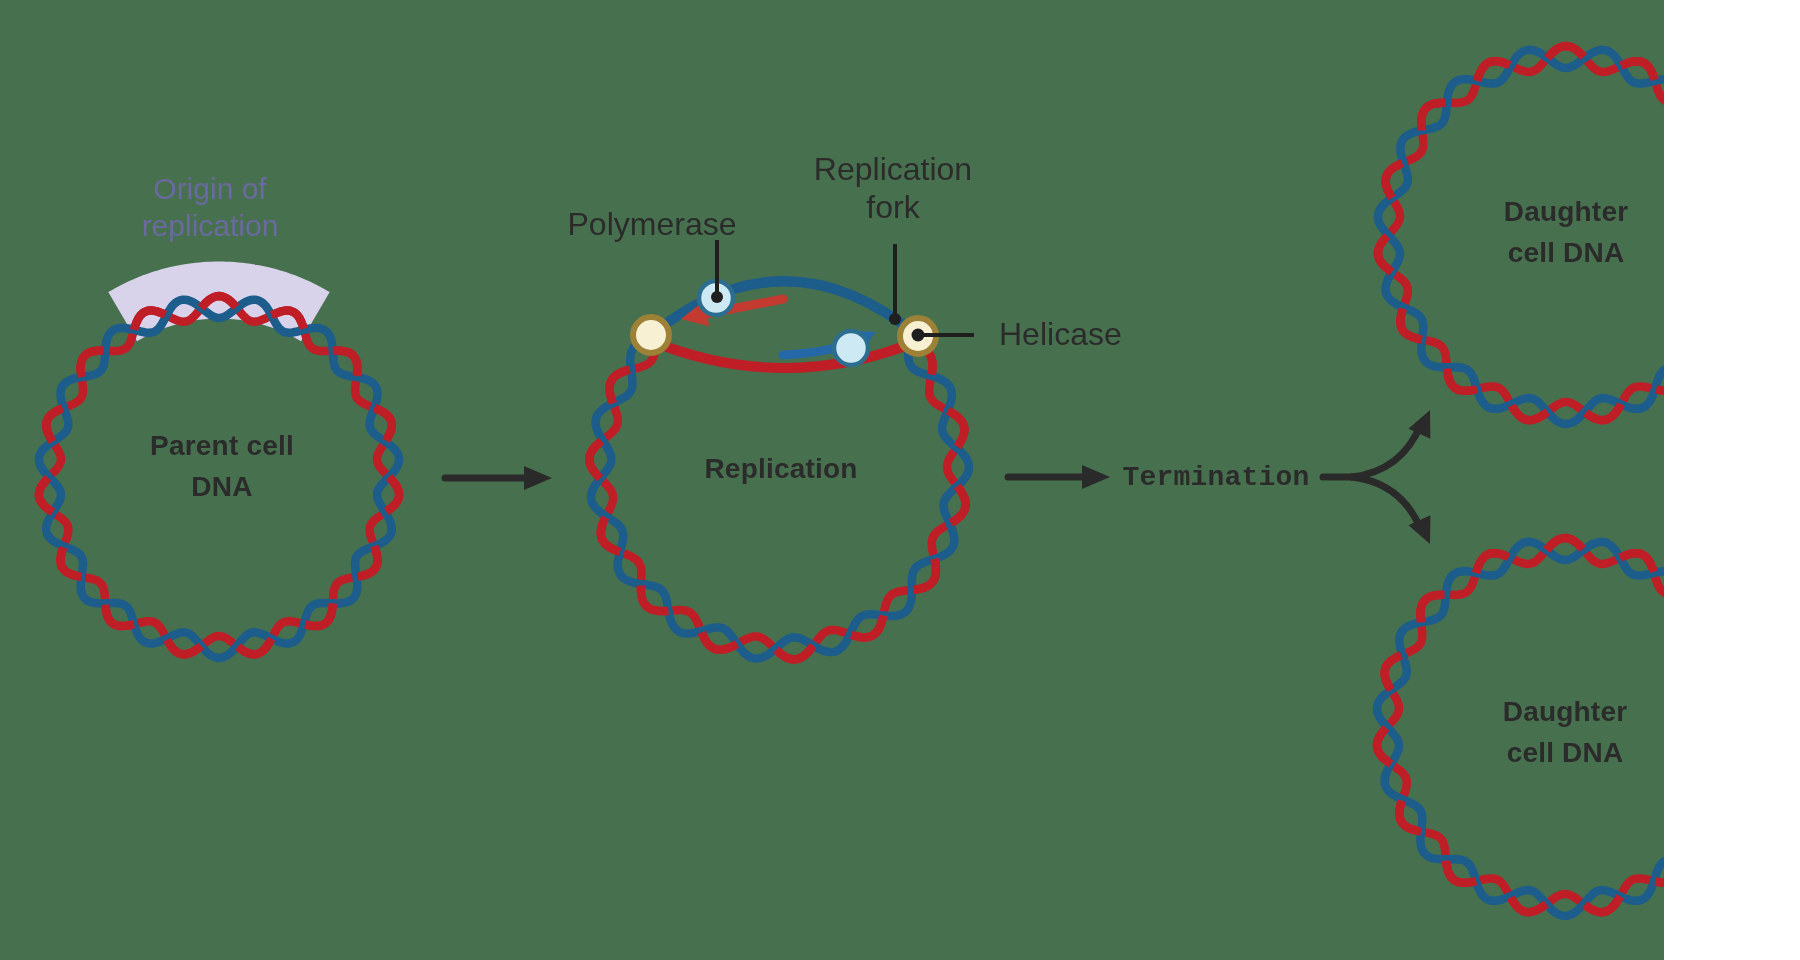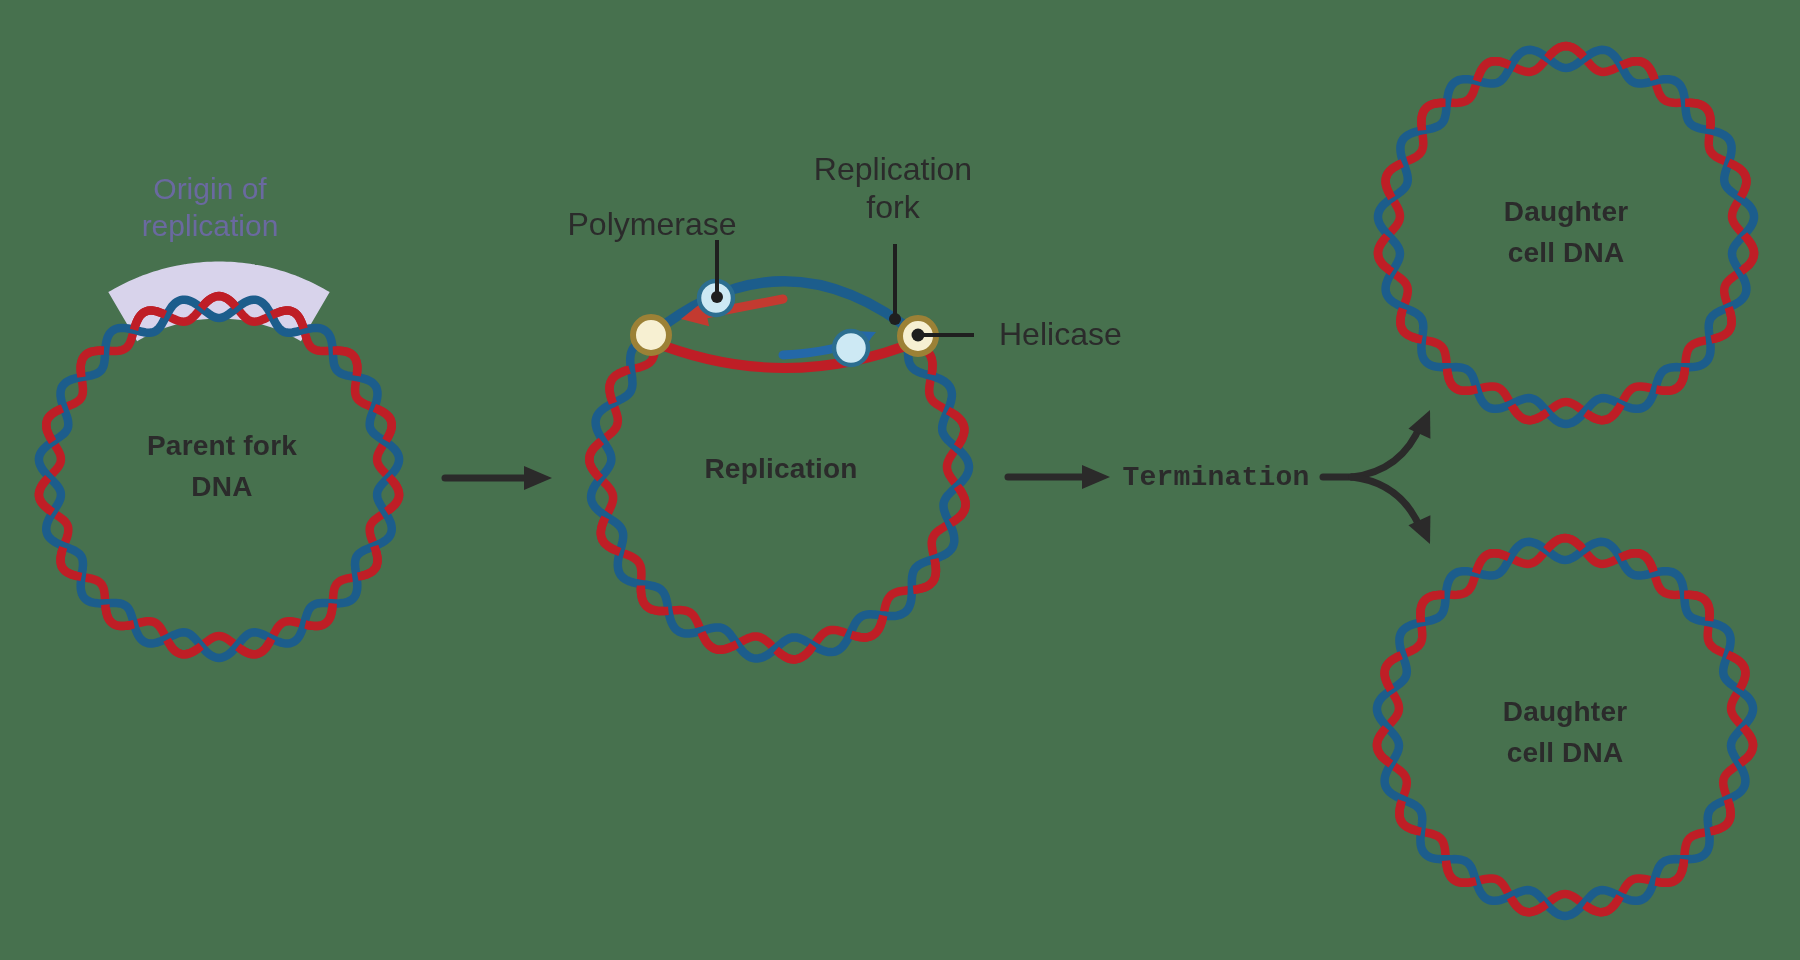--- a/index.html
+++ b/index.html
@@ -1,18 +1,18 @@
 <!DOCTYPE html>
 <html><head>
 <meta charset="utf-8">
 <style>
   html,body{margin:0;padding:0;}
   .stage{
     position:relative;
-    width:1800px;height:960px;
+    width:1664px;height:960px;
     overflow:hidden;
     font-family:"Liberation Sans",sans-serif;
   }
   .stage svg{position:absolute;left:0;top:0;}
   .lbl{
     position:absolute;
     transform:translate(-50%,-50%);
     text-align:center;
     white-space:pre-line;
     color:#2b2b2b;
@@ -65,21 +65,21 @@
       <path d="M1323 477 L1352 477" stroke="#2b2a2a" stroke-width="7" stroke-linecap="round" fill="none"></path>
       <path d="M1352 477 Q1402 471 1421 424" stroke="#2b2a2a" stroke-width="7" stroke-linecap="round" fill="none"></path>
       <path d="M0 0 L-26 12 L-26 -12 Z" fill="#2b2a2a" transform="translate(1430 410) rotate(-66)"></path>
       <path d="M1352 477 Q1402 483 1421 530" stroke="#2b2a2a" stroke-width="7" stroke-linecap="round" fill="none"></path>
       <path d="M0 0 L-26 12 L-26 -12 Z" fill="#2b2a2a" transform="translate(1430 544) rotate(66)"></path>
     </svg>
 
   <div class="lbl origin" style="left: 210px; top: 207px; color: rgb(106, 105, 160);">Origin of
 replication</div>
 
-  <div class="lbl bold" style="left:222px;top:466px;">Parent fork
+  <div class="lbl bold" style="left:222px;top:466px;">Parent cell
 DNA</div>
 
   <div class="lbl med" style="left:652px;top:224px;">Polymerase</div>
 
   <div class="lbl med" style="left:893px;top:188px;">Replication
 fork</div>
 
   <div class="lbl med left-anchor" style="left:982px;top:334px;margin-left:17px;">Helicase</div>
 
   <div class="lbl bold" style="left:781px;top:468px;">Replication</div>

